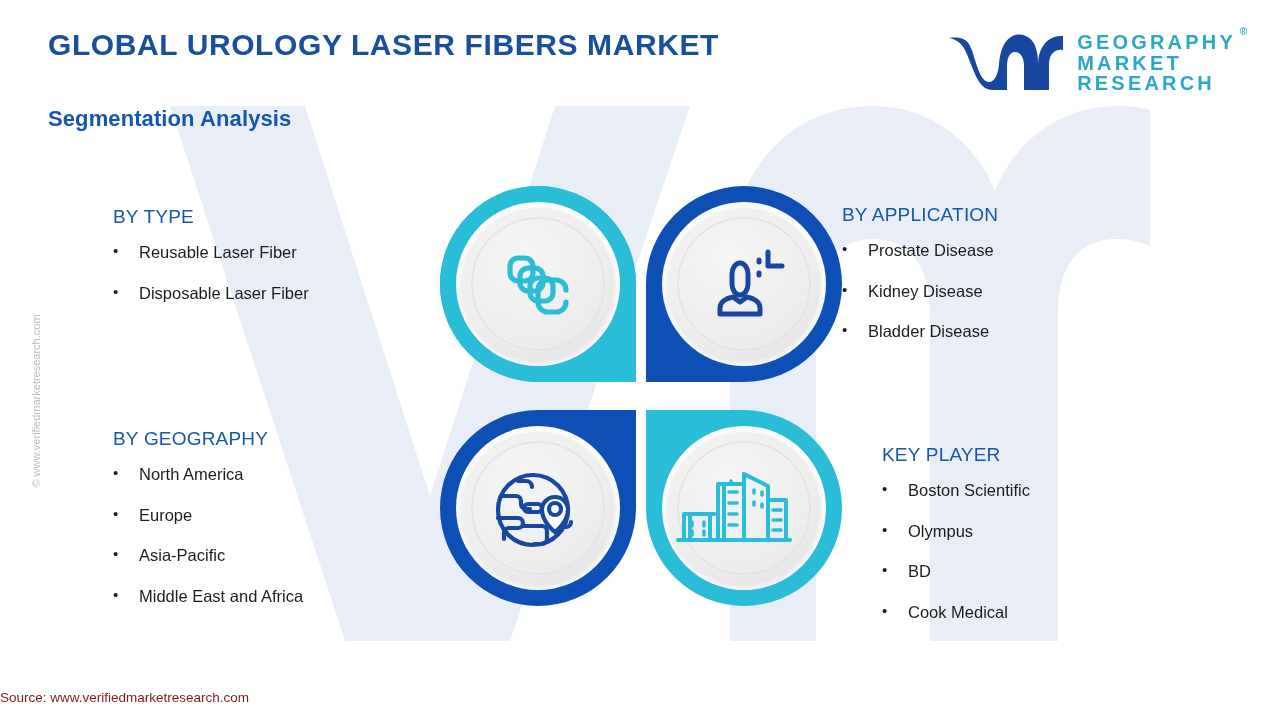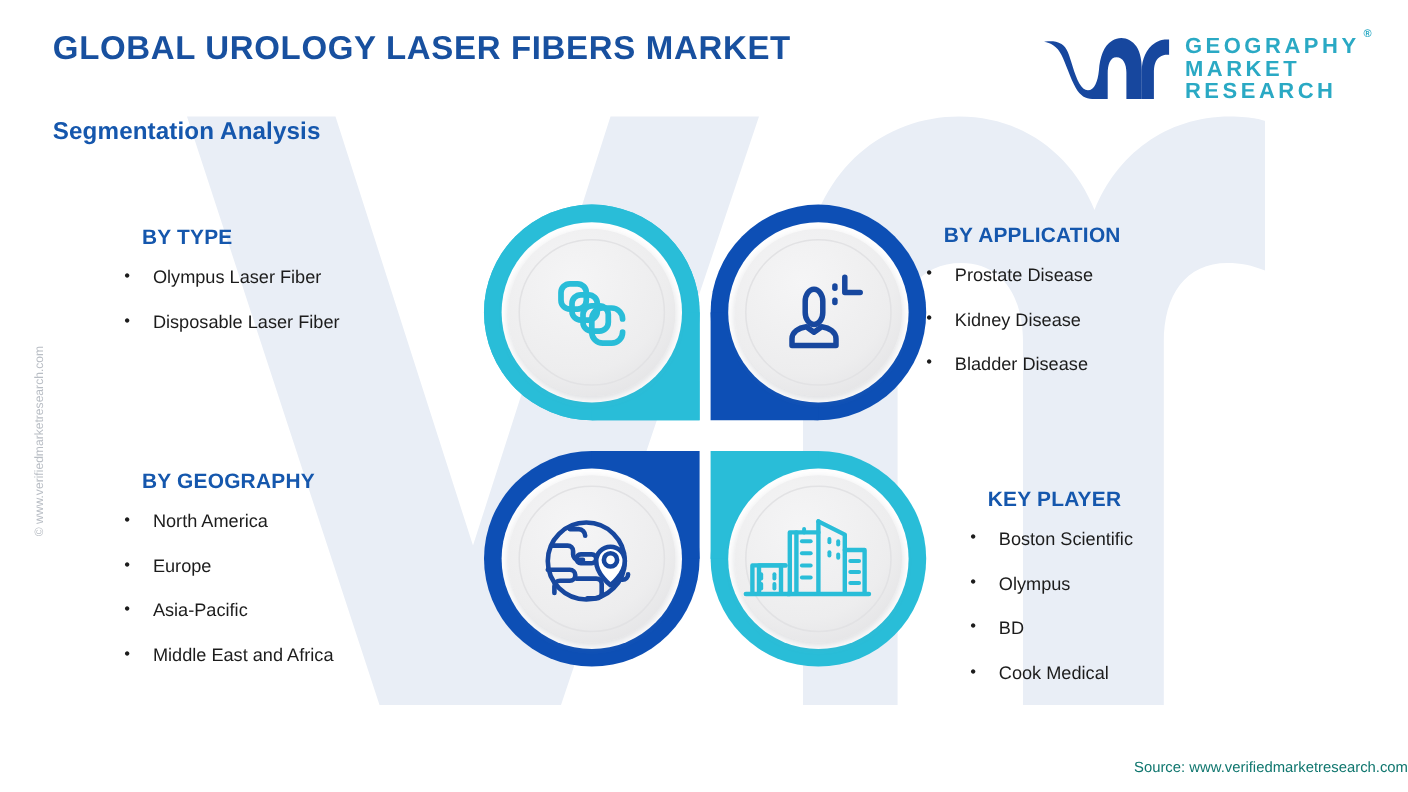--- a/index.html
+++ b/index.html
@@ -35,21 +35,21 @@
     font-family:"Liberation Sans","DejaVu Sans",sans-serif;
   }
   .logo-reg{
     position:absolute;right:-11px;top:-5px;
     font-size:10px;color:#2aa9c4;font-weight:bold;letter-spacing:0;
   }
 
   
   .seg{position:absolute;}
   .seg h3{
-    margin:0 0 14px 16px;font-size:19px;font-weight:bold;color:#1557ad;
+    margin:0 0 14px 0;font-size:19px;font-weight:normal;color:#1557ad;
     letter-spacing:.2px;white-space:nowrap;
   }
   .seg ul{list-style:none;margin:0;padding:0;}
   .seg li{
     display:flex;align-items:flex-start;
     font-size:16.5px;color:#1c1c1c;margin-bottom:20px;white-space:nowrap;
   }
   .seg li .bullet{
     width:26px;flex:0 0 26px;color:#1c1c1c;font-size:15px;line-height:1.25;
   }
@@ -59,22 +59,22 @@
   #seg-application{left:842px;top:204px;}
   #seg-geography{left:113px;top:428px;}
   #seg-keyplayer{left:882px;top:444px;}
 
   
   .pinwheel{position:absolute;left:432px;top:178px;width:418px;height:436px;}
   .pinwheel svg{display:block;}
 
   
   .source{
-    position:absolute;left:0;right:0;top:690px;text-align:right;
-    font-size:13.5px;color:#0f766e;
+    position:absolute;left:0;right:0;top:690px;text-align:left;
+    font-size:13.5px;color:#7f1d1d;
   }
   .sidenote{
     position:absolute;left:-84px;top:395px;width:240px;
     transform:rotate(-90deg);transform-origin:center;
     font-size:11px;color:#b8bdc4;white-space:nowrap;text-align:center;
   }
 </style>
 </head>
 <body>
 
@@ -109,21 +109,21 @@
     <div>RESEARCH</div>
     <span class="logo-reg">®</span>
   </div>
 </div>
 
 <div class="seg" id="seg-type">
   <h3>BY TYPE</h3>
   <ul>
     <li>
       <span class="bullet">•</span>
-      <span class="txt">Olympus Laser Fiber</span>
+      <span class="txt">Reusable Laser Fiber</span>
     </li>
     <li>
       <span class="bullet">•</span>
       <span class="txt">Disposable Laser Fiber</span>
     </li>
   </ul>
 </div>
 
 <div class="seg" id="seg-application">
   <h3>BY APPLICATION</h3>

